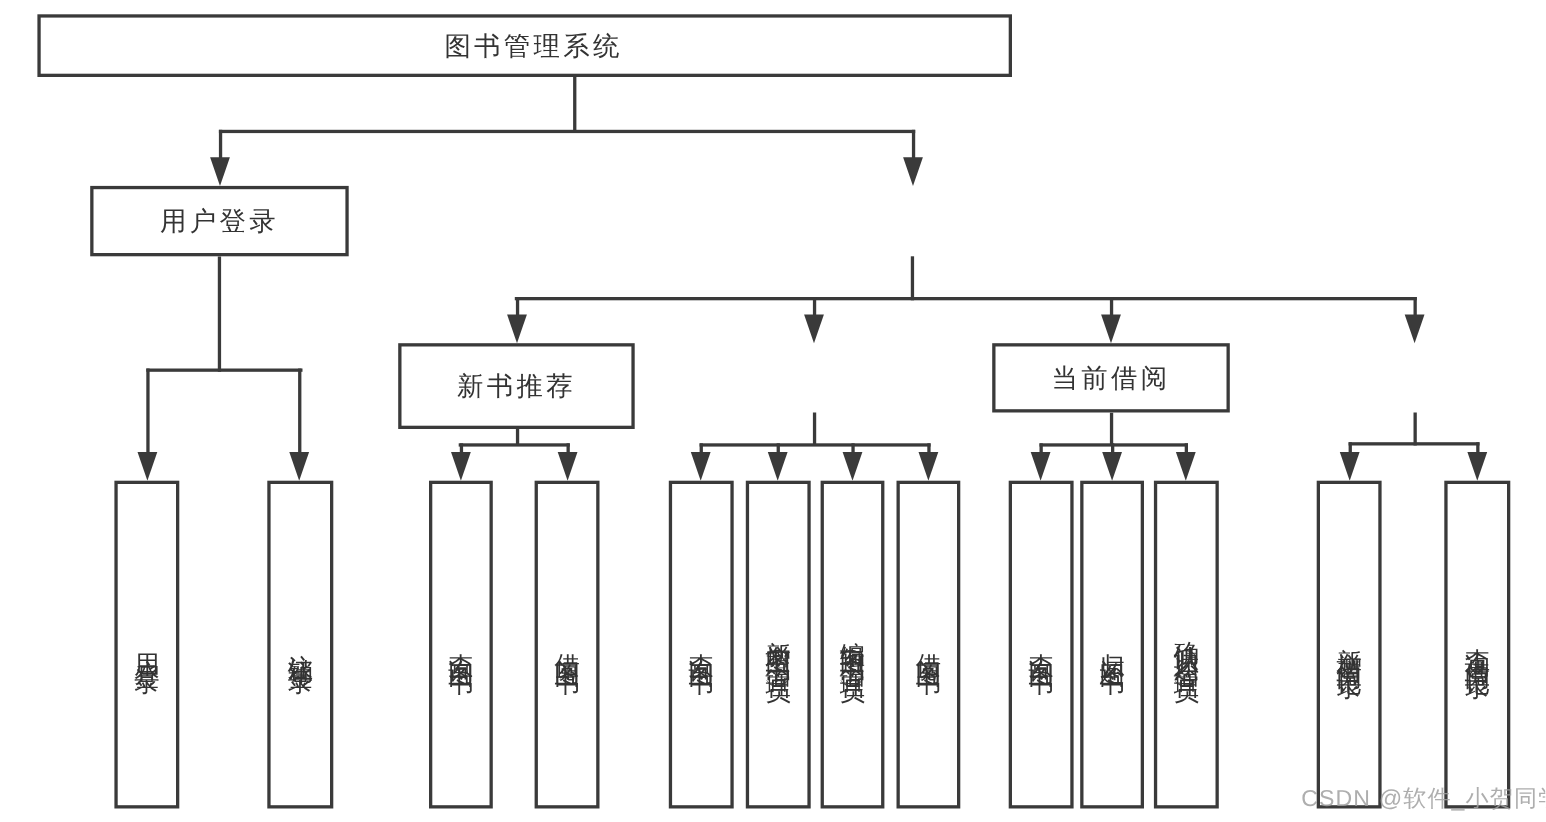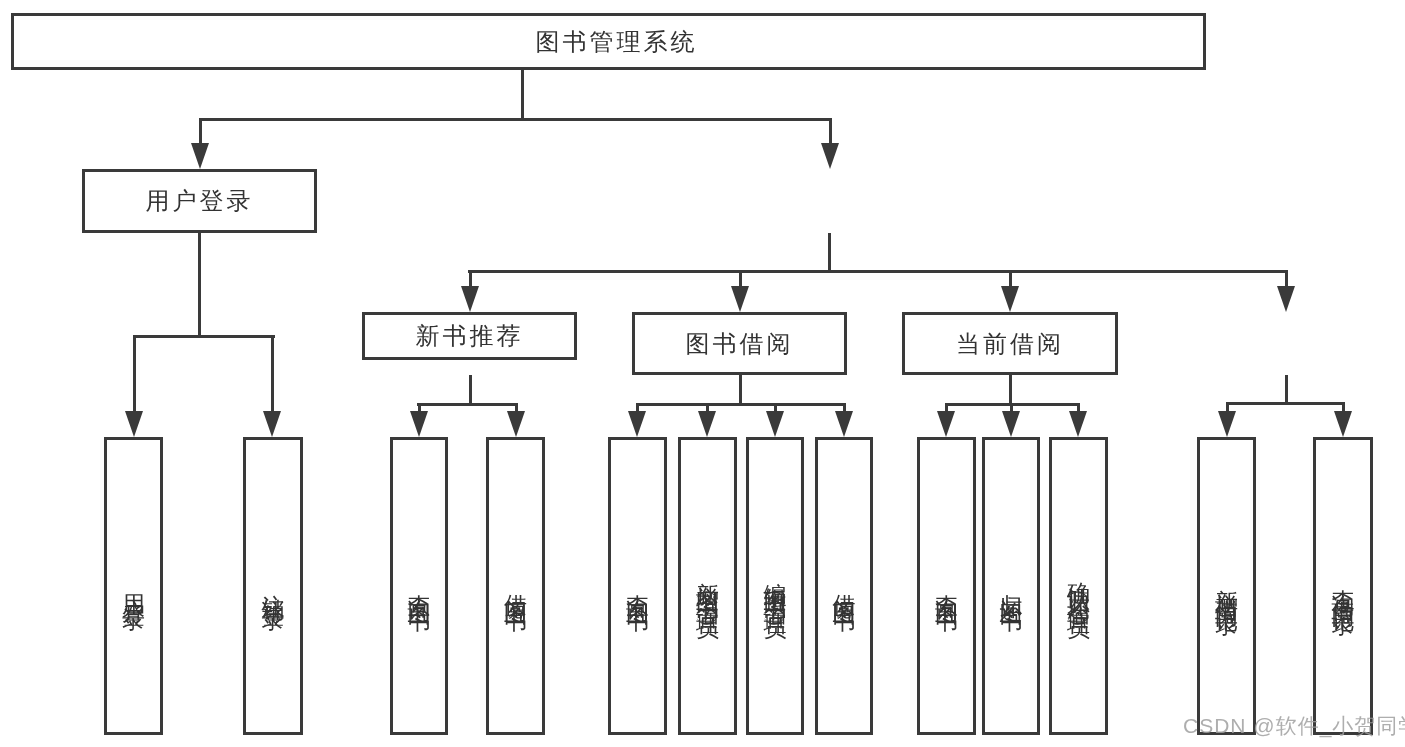--- a/index.html
+++ b/index.html
@@ -121,36 +121,33 @@
   <div class="line" style="left:1077px; top:403px; width:3px; height:10px;"></div>
   <div class="arrow" style="left:1069px; top:411px;"></div>
 
   <div class="line" style="left:1285px; top:375px; width:3px; height:30px;"></div>
   <div class="line" style="left:1226px; top:402px; width:119px; height:3px;"></div>
   <div class="line" style="left:1226px; top:402px; width:3px; height:11px;"></div>
   <div class="arrow" style="left:1218px; top:411px;"></div>
   <div class="line" style="left:1342px; top:402px; width:3px; height:11px;"></div>
   <div class="arrow" style="left:1334px; top:411px;"></div>
 
-  <div class="node" style="left:11px; top:13px; width:1195px; height:57px;padding-left:16px;">
+  <div class="node" style="left:34px; top:13px; width:886px; height:57px;padding-left:16px;">
     <span class="node-label">图书管理系统</span>
   </div>
 
   <div class="node" style="left:82px; top:169px; width:235px; height:64px;">
     <span class="node-label">用户登录</span>
   </div>
 
 
-  <div class="node" style="left:362px; top:312px; width:215px; height:48px;">
+  <div class="node" style="left:362px; top:312px; width:215px; height:78px;">
     <span class="node-label">新书推荐</span>
   </div>
 
-  <div class="node" style="left:632px; top:312px; width:215px; height:63px;">
-    <span class="node-label">图书借阅</span>
-  </div>
 
   <div class="node" style="left:902px; top:312px; width:216px; height:63px;">
     <span class="node-label">当前借阅</span>
   </div>
 
 
   <div class="node leaf" style="left:104px; top:437px; width:59px; height:298px;">
     <span class="node-label">用户登录</span>
   </div>
   <div class="node leaf" style="left:243px; top:437px; width:60px; height:298px;">

